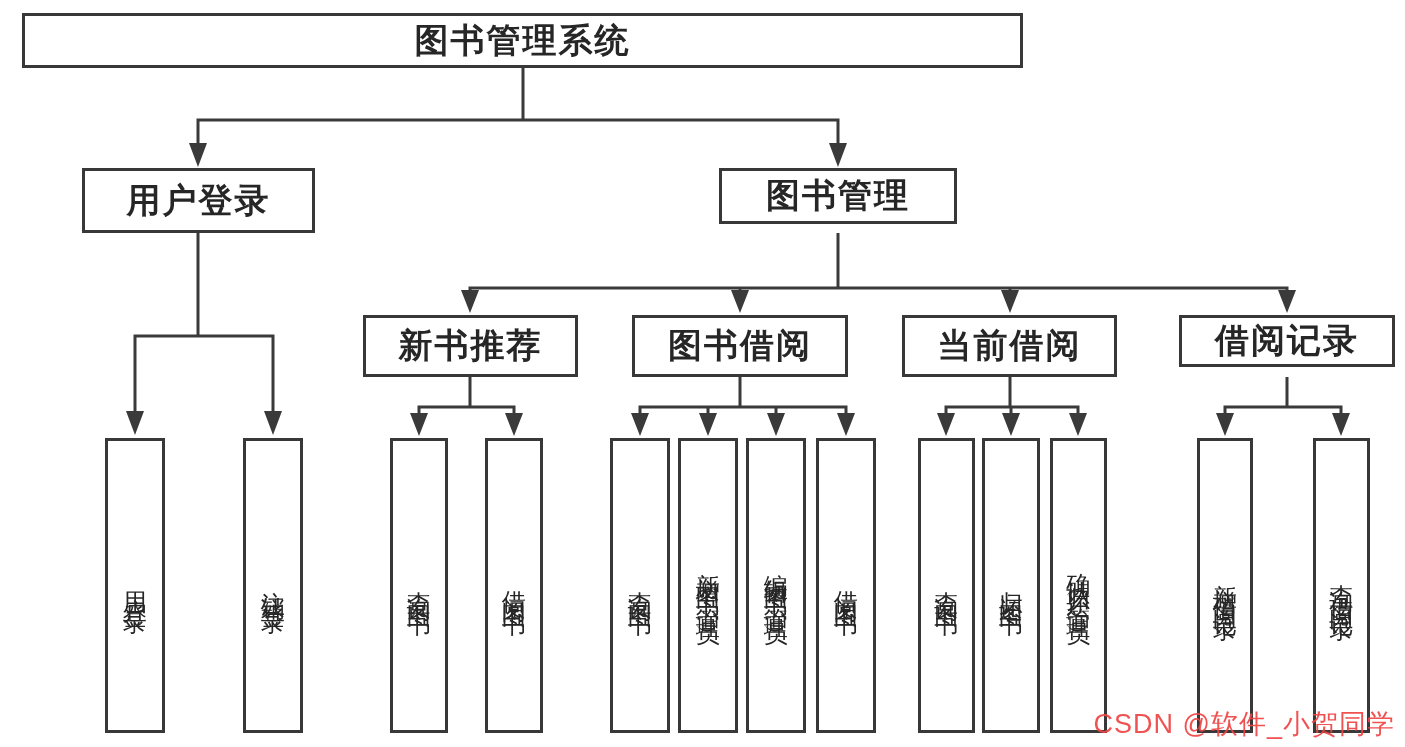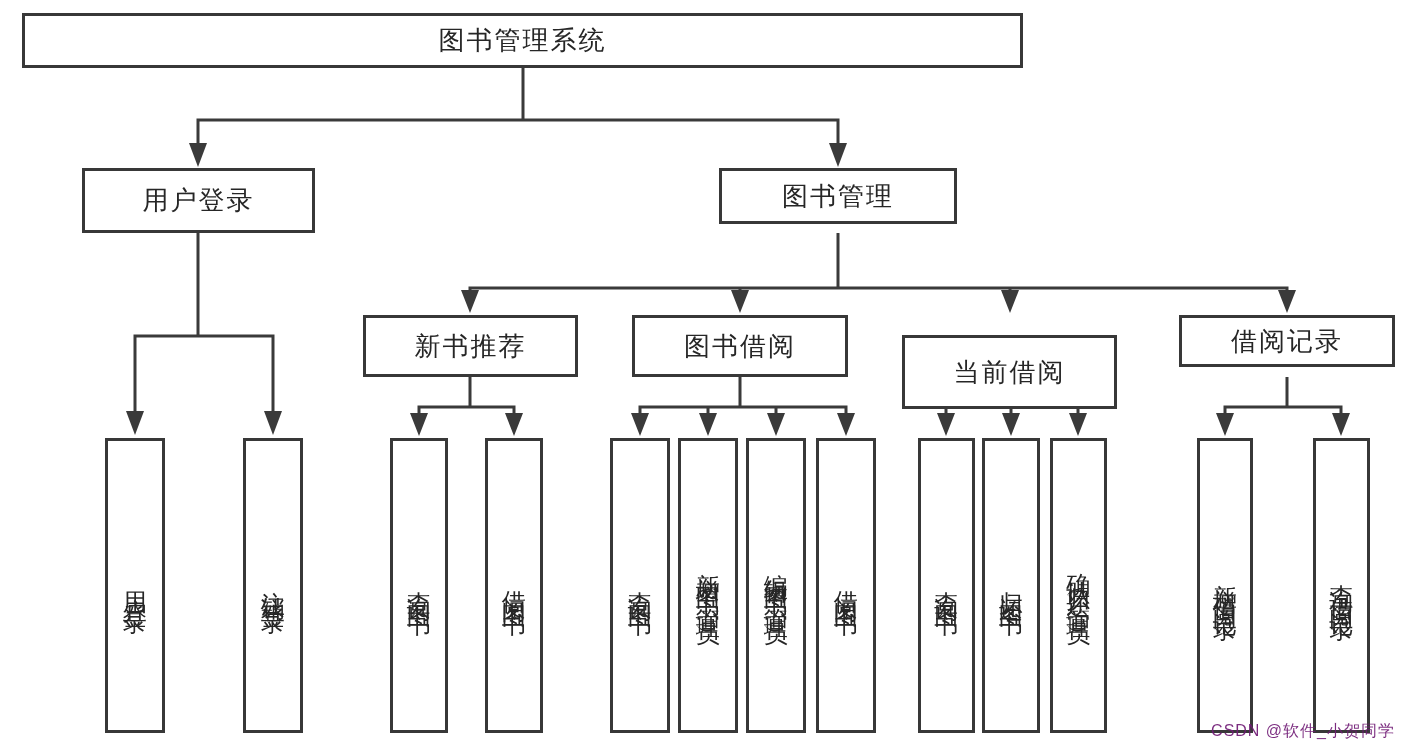--- a/index.html
+++ b/index.html
@@ -6,28 +6,28 @@
   .canvas{
     position:relative;width:1405px;height:747px;background:#fff;
     font-family:"Liberation Sans",sans-serif;overflow:hidden;
   }
   .connectors{position:absolute;left:0;top:0;z-index:1;}
   .box{
     position:absolute;box-sizing:border-box;border:3px solid #383838;background:#fff;
     display:flex;align-items:center;justify-content:center;
     color:#262626;z-index:2;
   }
-  .h{font-size:26px;letter-spacing:2px;white-space:nowrap;}
+  .h{font-size:34px;letter-spacing:2px;white-space:nowrap;font-weight:bold;}
   .v{
     writing-mode:vertical-rl;text-orientation:mixed;
     font-size:24px;letter-spacing:7px;line-height:1.15;
   }
   .wm{
     position:absolute;right:10px;bottom:5px;z-index:5;
-    font-size:16px;letter-spacing:1px;color:#701a75;opacity:.92;white-space:nowrap;
+    font-size:27px;letter-spacing:1px;color:#ef4444;opacity:.92;white-space:nowrap;
   }
 </style>
 </head>
 <body>
 
 <div class="canvas">
 
   <svg class="connectors" width="1405" height="747" viewBox="0 0 1405 747">
     <g stroke="#3a3a3a" stroke-width="3" fill="none">
       <path d="M523 68 V121.5 M196.5 120 H839.5 M198 120 V146 M838 120 V146"></path>
@@ -59,21 +59,21 @@
     </g>
   </svg>
 
   <div class="box h" style="left:22px;top:13px;width:1001px;height:55px;">图书管理系统</div>
 
   <div class="box h" style="left:82px;top:168px;width:233px;height:65px;">用户登录</div>
   <div class="box h" style="left:719px;top:168px;width:238px;height:56px;">图书管理</div>
 
   <div class="box h" style="left:363px;top:315px;width:215px;height:62px;text-align:right;">新书推荐</div>
   <div class="box h" style="left:632px;top:315px;width:216px;height:62px;text-align:center;">图书借阅</div>
-  <div class="box h" style="left:902px;top:315px;width:215px;height:74px;margin-top:20px;">当前借阅</div>
+  <div class="box h" style="left:902px;top:315px;width:215px;height:62px;">当前借阅</div>
   <div class="box h" style="left:1179px;top:315px;width:216px;height:52px;">借阅记录</div>
 
   <div class="box v" style="left:105px;top:438px;width:60px;height:295px;">用户登录</div>
   <div class="box v" style="left:243px;top:438px;width:60px;height:295px;">注销登录</div>
 
   <div class="box v" style="left:390px;top:438px;width:58px;height:295px;">查询图书</div>
   <div class="box v" style="left:485px;top:438px;width:58px;height:295px;">借阅图书</div>
 
   <div class="box v" style="left:610px;top:438px;width:60px;height:295px;">查询图书</div>
   <div class="box v" style="left:678px;top:438px;width:60px;height:295px;">新增图书（管理员）</div>

